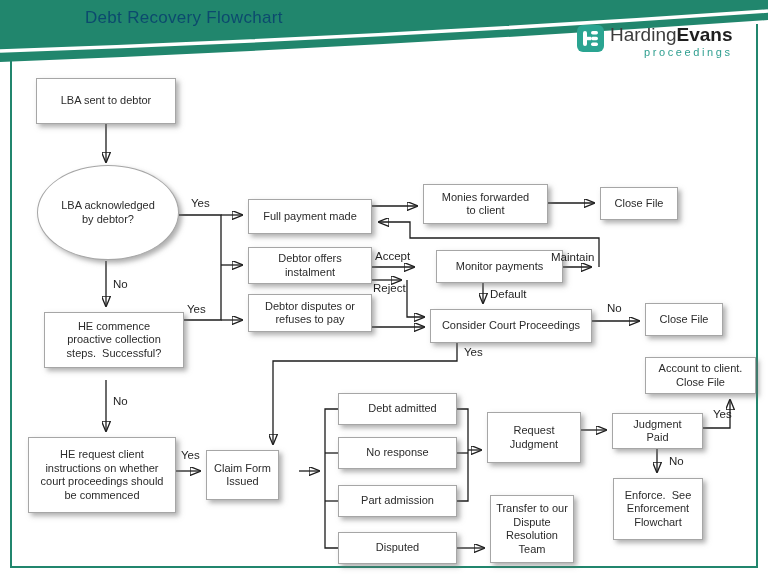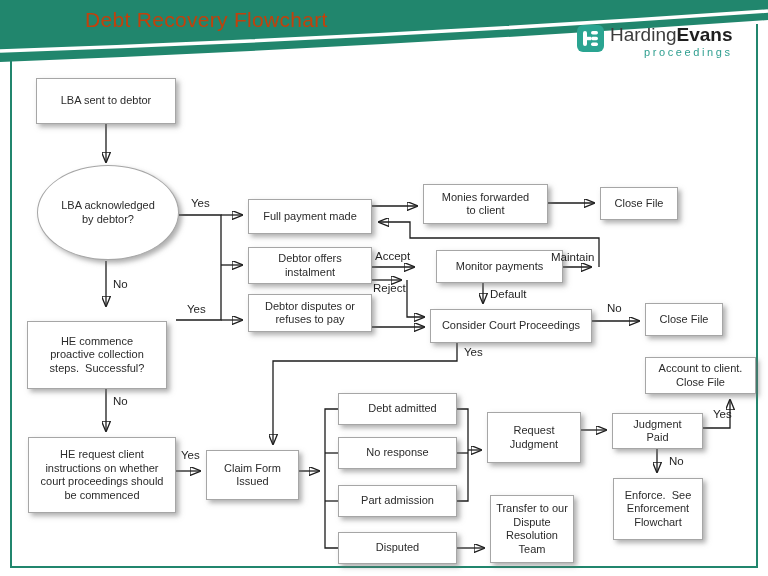--- a/index.html
+++ b/index.html
@@ -1,20 +1,20 @@
 <!DOCTYPE html>
 <html><head>
 <meta charset="utf-8">
 <style>
   html,body{margin:0;padding:0;background:#fff;}
   .page{position:relative;width:768px;height:576px;background:#fff;
         font-family:"Liberation Sans",sans-serif;overflow:hidden;}
   
   .header-svg{position:absolute;left:0;top:0;}
-  .title{position:absolute;left:85px;top:8px;font-size:21px;color:#c2410c;letter-spacing:.3px;}
+  .title{position:absolute;left:85px;top:8px;font-size:17px;color:#0c4a6e;letter-spacing:.3px;}
   .logo{position:absolute;left:577px;top:25px;display:flex;align-items:flex-start;}
   .logo-mark{display:block;margin-right:6px;}
   .logo-name{font-size:19px;color:#3c3c3c;line-height:20px;white-space:nowrap;}
   .logo-name b{color:#1f1f1f;margin-top:40px;}
   .tagline{font-size:11px;letter-spacing:2.6px;color:#2e9e8f;text-align:right;margin-top:1px;}
   
   .bord{position:absolute;background:#21866d;}
   .bord-left{left:10px;top:58px;width:2px;height:509px;}
   .bord-bottom{left:10px;top:566px;width:748px;height:2px;}
   .bord-right{left:756px;top:24px;width:2px;height:544px;}
@@ -106,28 +106,28 @@
   <div class="node" style="left:248px;top:247px;width:124px;height:37px;">Debtor offers
 instalment</div>
   <div class="node" style="left:248px;top:294px;width:124px;height:38px;">Debtor disputes or
 refuses to pay</div>
   <div class="node" style="left:423px;top:184px;width:125px;height:40px;">Monies forwarded
 to client</div>
   <div class="node" style="left:600px;top:187px;width:78px;height:33px;">Close File</div>
   <div class="node" style="left:436px;top:250px;width:127px;height:33px;">Monitor payments</div>
   <div class="node" style="left:430px;top:309px;width:162px;height:34px;">Consider Court Proceedings</div>
   <div class="node" style="left:645px;top:303px;width:78px;height:33px;">Close File</div>
-  <div class="node" style="left:27px;top:312px;width:140px;height:68px;margin-top:9px;">HE commence
+  <div class="node" style="left:44px;top:312px;width:140px;height:56px;">HE commence
 proactive collection
 steps.&nbsp; Successful?</div>
   <div class="node" style="left:28px;top:437px;width:148px;height:76px;">HE request client
 instructions on whether
 court proceedings should
 be commenced</div>
-  <div class="node" style="left:206px;top:450px;width:93px;height:50px;">Claim Form
+  <div class="node" style="left:206px;top:450px;width:73px;height:50px;">Claim Form
 Issued</div>
   <div class="node" style="left:338px;top:393px;width:119px;height:32px;padding-left:12px;">Debt admitted</div>
   <div class="node" style="left:338px;top:437px;width:119px;height:32px;">No response</div>
   <div class="node" style="left:338px;top:485px;width:119px;height:32px;">Part admission</div>
   <div class="node" style="left:338px;top:532px;width:119px;height:32px;">Disputed</div>
   <div class="node" style="left:487px;top:412px;width:94px;height:51px;">Request
 Judgment</div>
   <div class="node" style="left:490px;top:495px;width:84px;height:68px;">Transfer to our
 Dispute
 Resolution

